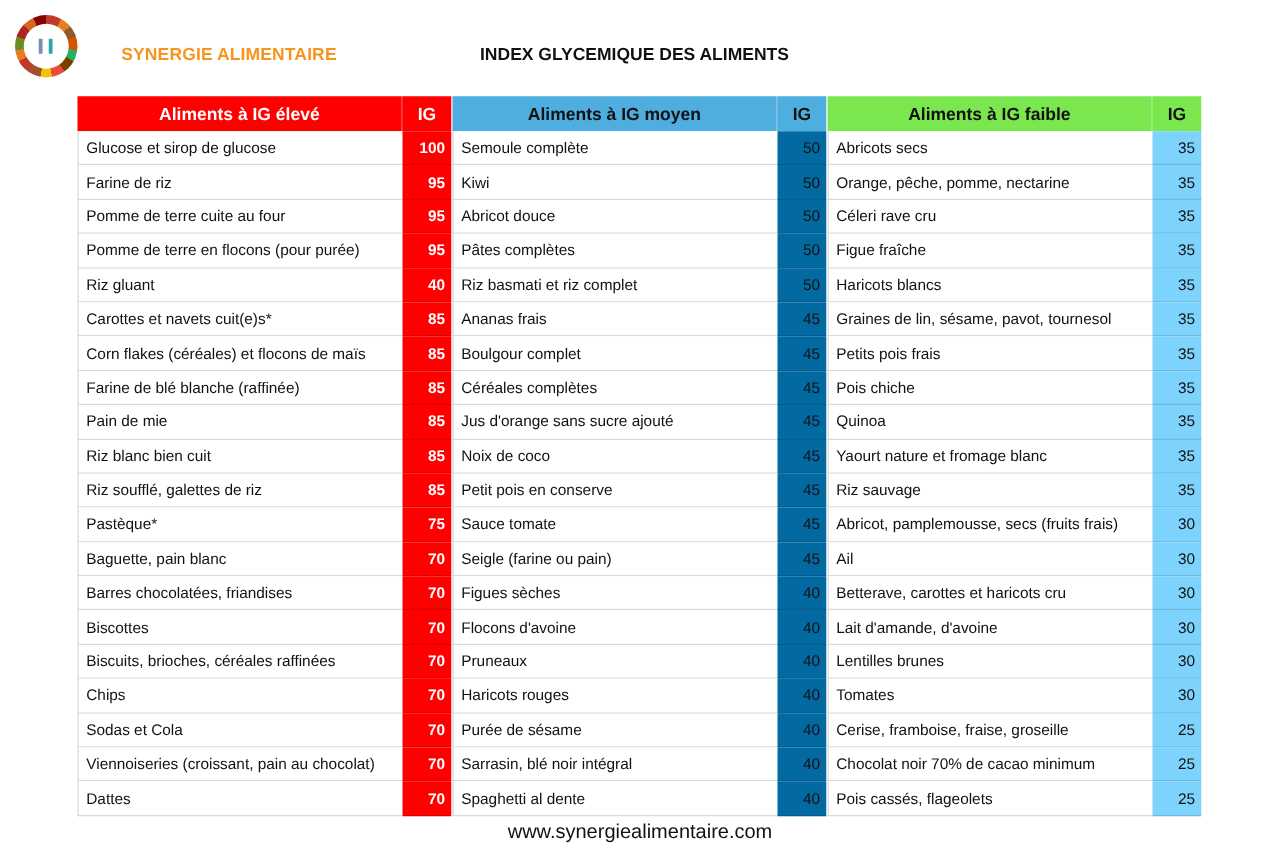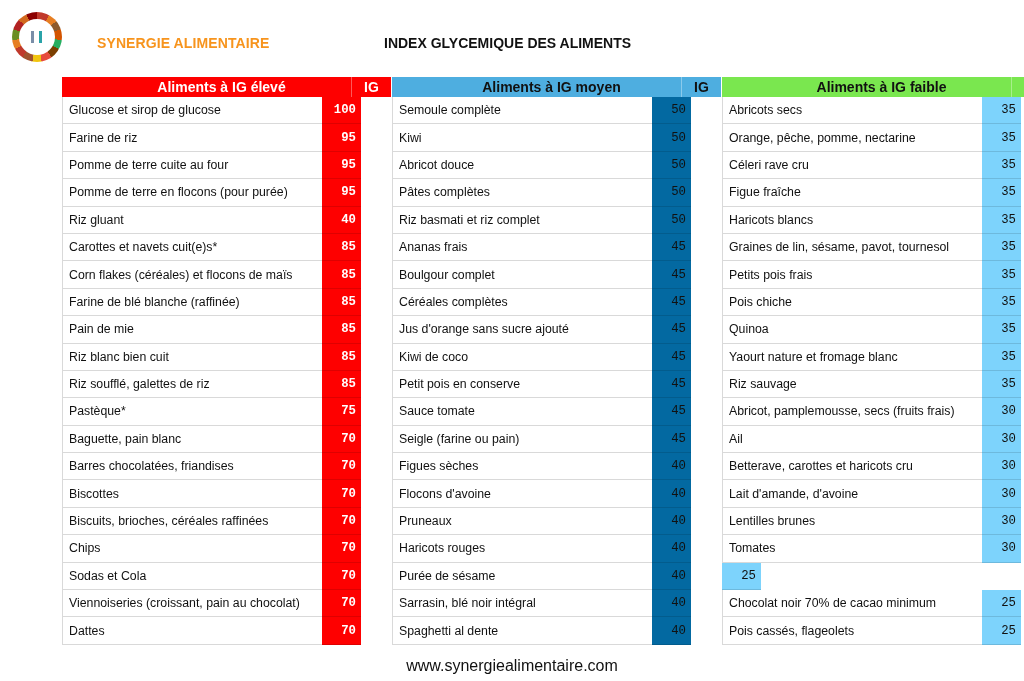--- a/index.html
+++ b/index.html
@@ -8,26 +8,26 @@
   .logo-ring { position: absolute; inset: 0; border-radius: 50%;
     background: conic-gradient(#c0392b 0 8%, #e67e22 8% 14%, #8e5a2b 14% 20%, #d35400 20% 27%, #27ae60 27% 33%, #7b3f00 33% 40%, #e74c3c 40% 47%, #f1c40f 47% 53%, #a0522d 53% 60%, #c0392b 60% 67%, #e67e22 67% 73%, #6b8e23 73% 80%, #b22222 80% 87%, #d2691e 87% 93%, #8b0000 93% 100%); }
   .logo-inner { position: absolute; left: 7px; top: 7px; width: 36px; height: 36px; border-radius: 50%; background: #fff; }
   .fig { position: absolute; width: 3px; height: 12px; top: 19px; }
   .fig1 { left: 19px; background: #7a8ea8; }
   .fig2 { left: 27px; background: #2aa3a8; }
   .brand { position: absolute; left: 97px; top: 35px; color: #f7941d; font-weight: bold; font-size: 14px; letter-spacing: 0.1px; }
   .doc-title { position: absolute; left: 384px; top: 35px; color: #111; font-weight: bold; font-size: 14px; }
   .table { position: absolute; left: 62px; top: 77px; width: 902px; display: flex; }
   .group { display: flex; flex-direction: column; }
-  .hdr { display: flex; height: 20px; padding-left: 30px; }
+  .hdr { display: flex; height: 28px; }
   .hdr .hname { width: 260px; display: flex; align-items: center; justify-content: center; font-weight: bold; font-size: 14px; box-sizing: border-box; border-right: 1px solid rgba(255,255,255,0.35); }
   .hdr .hig { width: 39px; display: flex; align-items: center; justify-content: center; font-weight: bold; font-size: 14px; }
   .row { display: flex; height: 27.4px; border-radius: 8px; }
   .cname { width: 260px; box-sizing: border-box; padding-left: 6px; display: flex; align-items: center; font-size: 12.3px; color: #111; background: #fff; border-bottom: 1px solid #d9d9d9; border-left: 1px solid #d9d9d9; }
-  .cig { width: 39px; box-sizing: border-box; padding-right: 5px; display: flex; align-items: center; justify-content: flex-end; font-size: 12.3px; border-bottom: 1px solid rgba(0,0,0,0.12); font-family: Liberation Mono, monospace; }
+  .cig { width: 39px; box-sizing: border-box; padding-right: 5px; display: flex; align-items: center; justify-content: flex-end; font-size: 12.3px; border-bottom: 1px solid rgba(0,0,0,0.12); }
   .g-red .hdr { background: #fe0000; color: #fff; }
   .g-red .cig { background: #fe0000; color: #fff; font-weight: bold; }
   .g-blue .hdr { background: #4eaee0; color: #111; }
   .g-blue .cig { background: #0369a1; color: #111; }
   .g-green .hdr { background: #7ae74f; color: #111; }
   .g-green .cig { background: #7dd3fc; color: #111; }
   .g-blue, .g-green { margin-left: 1px; }
   .footer { position: absolute; left: 0; width: 1024px; top: 657px; text-align: center; font-size: 16px; color: #111; }
 </style>
 </head>
@@ -165,21 +165,21 @@
       </div>
       <div class="row">
         <div class="cname">Céréales complètes</div>
         <div class="cig">45</div>
       </div>
       <div class="row">
         <div class="cname">Jus d'orange sans sucre ajouté</div>
         <div class="cig">45</div>
       </div>
       <div class="row">
-        <div class="cname">Kiwi de coco</div>
+        <div class="cname">Noix de coco</div>
         <div class="cig">45</div>
       </div>
       <div class="row">
         <div class="cname">Petit pois en conserve</div>
         <div class="cig">45</div>
       </div>
       <div class="row">
         <div class="cname">Sauce tomate</div>
         <div class="cig">45</div>
       </div>
@@ -283,20 +283,21 @@
       </div>
       <div class="row">
         <div class="cname">Lentilles brunes</div>
         <div class="cig">30</div>
       </div>
       <div class="row">
         <div class="cname">Tomates</div>
         <div class="cig">30</div>
       </div>
       <div class="row">
+        <div class="cname">Cerise, framboise, fraise, groseille</div>
         <div class="cig">25</div>
       </div>
       <div class="row">
         <div class="cname">Chocolat noir 70% de cacao minimum</div>
         <div class="cig">25</div>
       </div>
       <div class="row">
         <div class="cname">Pois cassés, flageolets</div>
         <div class="cig">25</div>
       </div>

